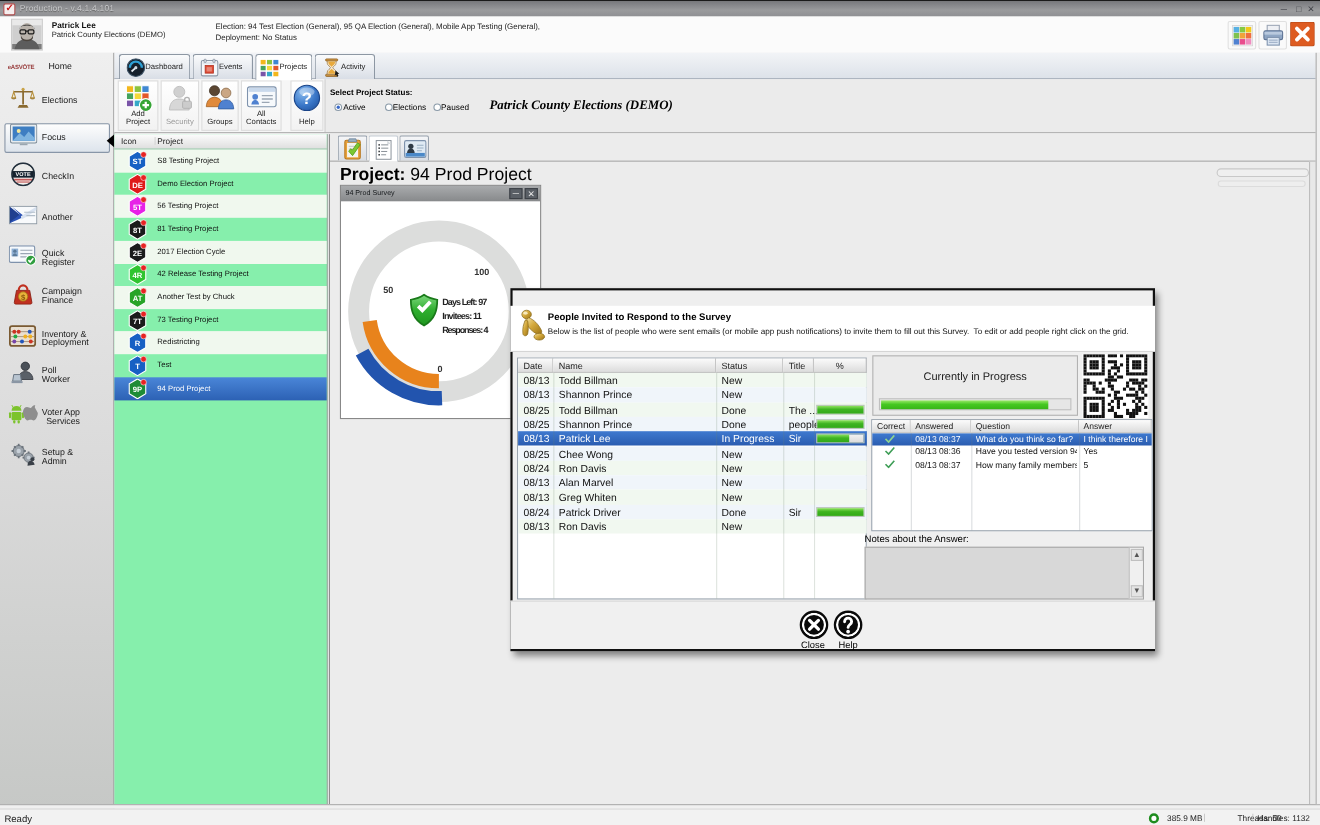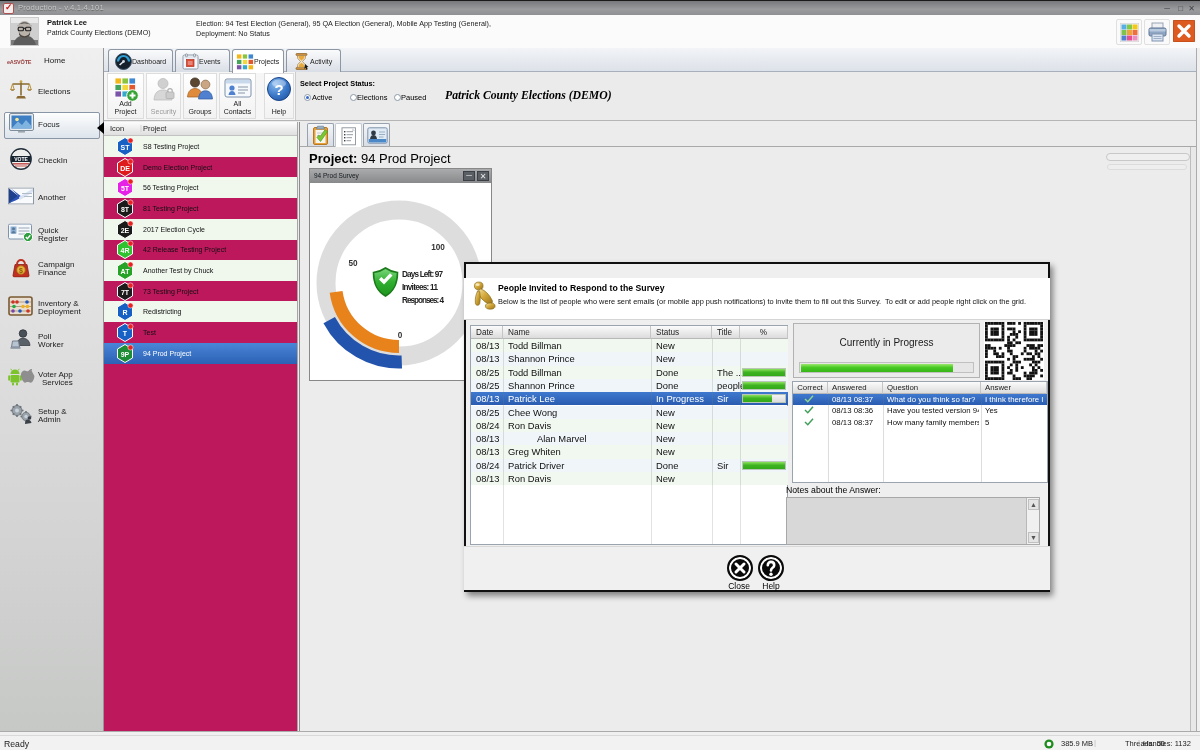--- a/index.html
+++ b/index.html
@@ -66,42 +66,42 @@
 #sps { left:196px; top:7px; font-size:7.3px; font-weight:bold; color:#000; }
 .radio { position:absolute; top:21.5px; width:7px; height:7px; border-radius:50%;
   border:1px solid #8a9aa8; background:#fff; }
 .radio.sel:after { content:""; position:absolute; left:1px; top:1px; width:3px; height:3px;
   border-radius:50%; background:#3868c8; }
 .radlb { position:absolute; top:21px; font-size:7.5px; color:#000; }
 #demotitle { left:341px; top:17px; font-family:"Liberation Serif", serif; font-size:11.7px;
   font-weight:bold; font-style:italic; color:#000; }
 
 
-#plist { left:104px; top:122px; width:194px; height:609px; background:#be185d;
+#plist { left:104px; top:122px; width:194px; height:609px; background:#86efac;
   border-right:1px solid #a5a5a5; }
 #plhead { position:absolute; left:0; top:0; width:193px; height:14px;
   background:linear-gradient(#fcfcfc,#dfdfdf); border-bottom:1px solid #c2c2c2;
   font-size:7.5px; color:#222; }
 .prow { position:absolute; left:0; width:193px; height:21px; font-size:7px; color:#101010; }
 .prow .hex { position:absolute; left:12px; top:1px; }
 .prow .pt { position:absolute; left:39px; top:7px; }
 .prow.sel { background:linear-gradient(#4a86d8,#2c61b4); color:#ffffff; }
 
 
 #content { left:299px; top:122px; width:897px; height:609px; background:#ececec;
   border-left:1px solid #8d8d8d; }
 #hr1 { position:absolute; left:0px; top:24px; width:897px; height:1px; background:#a8a8a8; }
 .stab { position:absolute; top:1px; width:27px; height:23px; border:1px solid #98a2ae;
   border-bottom:none; border-radius:2px 2px 0 0; background:linear-gradient(#f5f6f8,#d8dde4); }
 .stab.active { background:#ffffff; height:24px; z-index:3; }
 #hscroll { position:absolute; left:806px; top:31px; width:84px; height:8px;
   border:1px solid #c8c8c8; border-radius:4px; background:#efefef; }
 #vscroll { position:absolute; left:890px; top:25px; width:7px; height:584px;
   background:#e8e8e8; border-left:1px solid #bdbdbd; }
-#ptitle { position:absolute; left:9px; top:29px; font-size:13px; color:#000; }
+#ptitle { position:absolute; left:9px; top:29px; font-size:16px; color:#000; }
 #panel { position:absolute; left:9px; top:46px; width:183px; height:213px;
   border:1px solid #888888; background:#ffffff; }
 #paneltitle { position:absolute; left:0; top:0; width:181px; height:14px;
   background:linear-gradient(#a9abad,#87898b); font-size:6.5px; color:#16191c;
   line-height:14px; padding-left:4px; }
 
 
 #dialog { left:464px; top:262px; width:586px; height:330px; background:#efefef;
   border:2px solid #101010; box-shadow:3px 4px 6px rgba(0,0,0,0.45); }
 #dtitle { position:absolute; left:-2px; top:-2px; width:586px; height:16px;
@@ -753,21 +753,21 @@
         <span class="gc" style="left:246px;"></span>
       </div>
 <div class="grow grn" style="top:92.8px;left:0;width:317px;">
         <span class="gc" style="left:5px;">08/24</span>
         <span class="gc" style="left:37px;">Ron Davis</span>
         <span class="gc" style="left:185px;">New</span>
         <span class="gc" style="left:246px;"></span>
       </div>
 <div class="grow alt" style="top:106.1px;left:0;width:317px;">
         <span class="gc" style="left:5px;">08/13</span>
-        <span class="gc" style="left:37px;margin-left:29px;">Alan Marvel</span>
+        <span class="gc" style="left:37px;">Alan Marvel</span>
         <span class="gc" style="left:185px;">New</span>
         <span class="gc" style="left:246px;"></span>
       </div>
 <div class="grow grn" style="top:119.4px;left:0;width:317px;">
         <span class="gc" style="left:5px;">08/13</span>
         <span class="gc" style="left:37px;">Greg Whiten</span>
         <span class="gc" style="left:185px;">New</span>
         <span class="gc" style="left:246px;"></span>
       </div>
 <div class="grow alt" style="top:132.7px;left:0;width:317px;">

